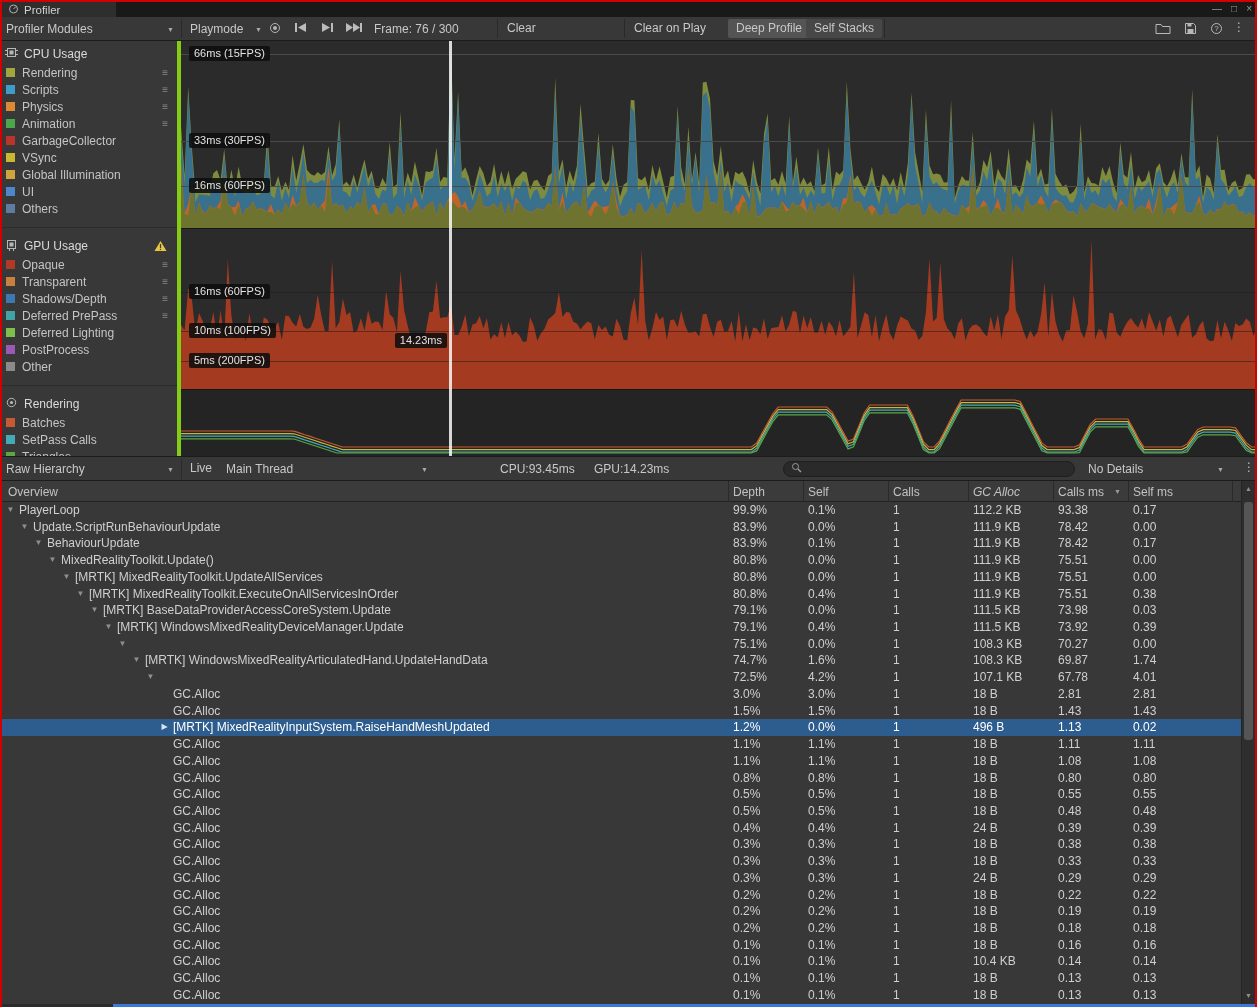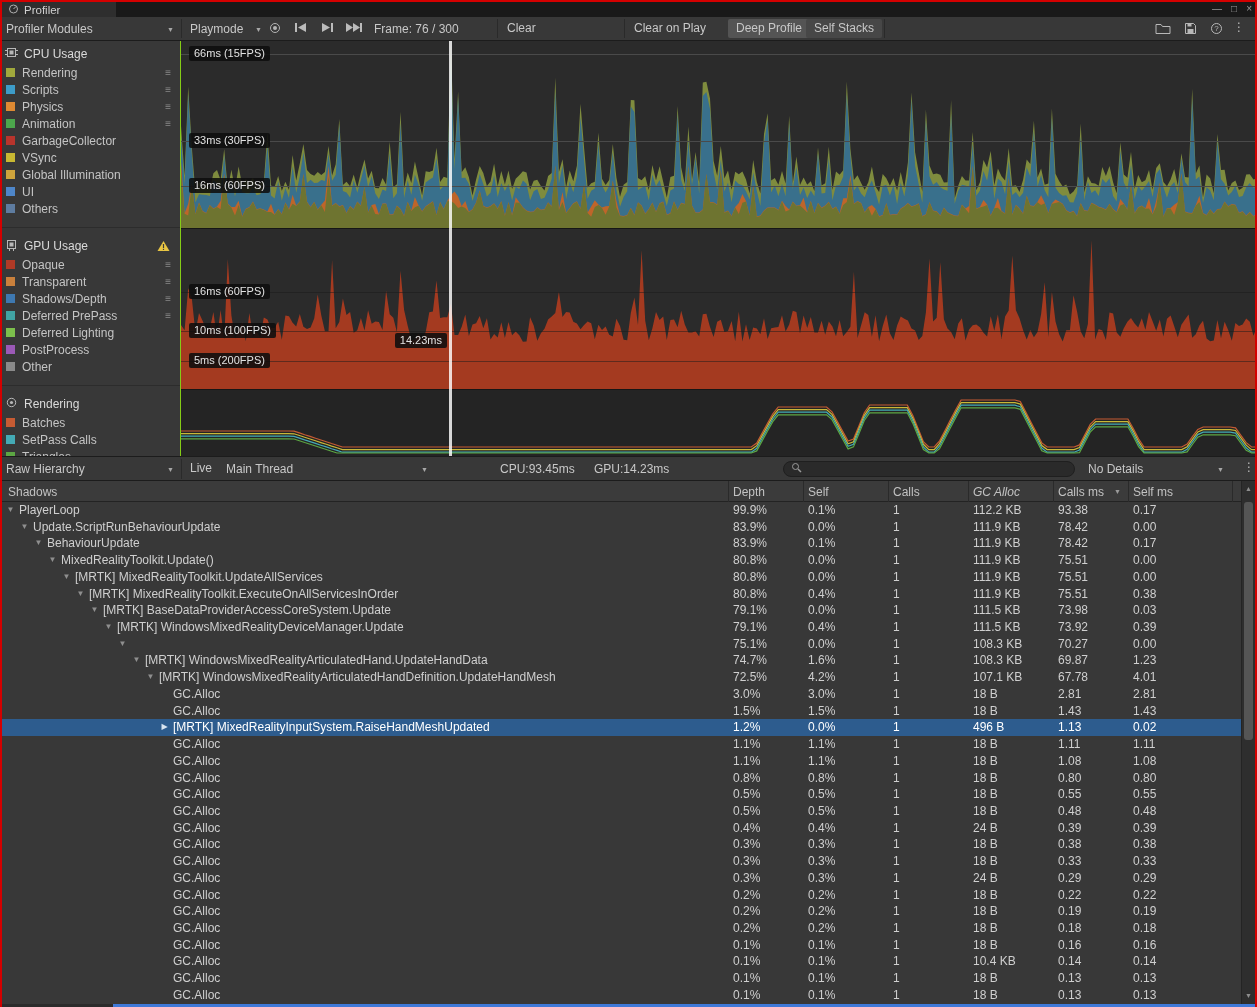--- a/index.html
+++ b/index.html
@@ -19,21 +19,21 @@
 
 #toolbar{position:absolute;left:0;top:17px;width:100%;height:24px;background:#383838;border-bottom:1px solid #1c1c1c;z-index:5}
 #toolbar .sep{position:absolute;top:2px;height:19px;width:1px;background:#2a2a2a}
 .dd{position:absolute;display:flex;align-items:center;justify-content:space-between;color:#c8c8c8;height:18px}
 .caret{font-size:7px;color:#a8a8a8;margin-left:6px}
 .tbtn{position:absolute;top:4px;color:#c8c8c8}
 .tlabel{position:absolute;top:5px;color:#c8c8c8}
 .toggle{position:absolute;top:2px;padding:2px 8px 3px;border-radius:2px}
 .icon-btn{position:absolute;top:5px;display:flex;align-items:center}
 
-#sidebar{position:absolute;left:0;top:41px;width:181px;height:415px;background:#383838;border-right:1px solid #84cc16;overflow:hidden;z-index:4}
+#sidebar{position:absolute;left:0;top:41px;width:181px;height:415px;background:#383838;border-right:4px solid #84cc16;overflow:hidden;z-index:4}
 .module{padding-top:3px}
 .module+.module{border-top:1px solid #2c2c2c;margin-top:10px;padding-top:8px}
 .module-header{display:flex;align-items:center;gap:6px;height:20px;padding:0 5px;color:#dadada}
 .module-warning{margin-left:auto;margin-right:5px;display:flex}
 .legend-item{display:flex;align-items:center;height:17px;padding-left:6px;position:relative;color:#c4c4c4}
 .legend-swatch{width:9px;height:9px;margin-right:7px;flex:none}
 .legend-handle{position:absolute;right:9px;color:#8a8a8a;font-size:10px}
 
 #charts{position:absolute;left:181px;top:41px;width:1076px;height:415px;z-index:3}
 .chart{position:absolute;left:0;width:100%;overflow:hidden}
@@ -343,21 +343,21 @@
       <input value="" style="">
     </div>
     <div class="dd" style="left:1088px;top:3px;width:136px">
       <span>No Details</span>
         <span class="caret">▼</span>
     </div>
     <span class="tbtn" style="left:1243px;top:3px;color:#b8b8b8">⋮</span>
   </div>
 
   <div id="table-header">
-      <span class="hcol" style="left: 8px;">Shadows</span>
+      <span class="hcol" style="left: 8px;">Overview</span>
       <span class="hcol" style="left: 733px;">Depth</span>
       <span class="hcol" style="left: 808px;">Self</span>
       <span class="hcol" style="left: 893px;">Calls</span>
       <span class="hcol" style="left: 973px; font-style: italic;">GC Alloc</span>
       <span class="hcol" style="left: 1058px;">Calls ms</span>
       <span class="hcol" style="left: 1133px;">Self ms</span>
       <div class="hsep" style="left: 728px;"></div>
       <div class="hsep" style="left: 803px;"></div>
       <div class="hsep" style="left: 888px;"></div>
       <div class="hsep" style="left: 968px;"></div>
@@ -458,25 +458,24 @@
         <span class="cell" style="left: 1133px;">0.00</span>
       </div>
       <div class="trow">
         <span class="tri" style="left: 130px;">▼</span>
         <span class="rlabel" style="left: 145px;">[MRTK] WindowsMixedRealityArticulatedHand.UpdateHandData</span>
         <span class="cell" style="left: 733px;">74.7%</span>
         <span class="cell" style="left: 808px;">1.6%</span>
         <span class="cell" style="left: 893px;">1</span>
         <span class="cell" style="left: 973px;">108.3 KB</span>
         <span class="cell" style="left: 1058px;">69.87</span>
-        <span class="cell" style="left: 1133px;">1.23</span>
+        <span class="cell" style="left: 1133px;">1.74</span>
       </div>
       <div class="trow">
         <span class="tri" style="left: 144px;">▼</span>
-        <span class="rlabel" style="left: 159px;">[MRTK] WindowsMixedRealityArticulatedHandDefinition.UpdateHandMesh</span>
         <span class="cell" style="left: 733px;">72.5%</span>
         <span class="cell" style="left: 808px;">4.2%</span>
         <span class="cell" style="left: 893px;">1</span>
         <span class="cell" style="left: 973px;">107.1 KB</span>
         <span class="cell" style="left: 1058px;">67.78</span>
         <span class="cell" style="left: 1133px;">4.01</span>
       </div>
       <div class="trow">
         <span class="rlabel" style="left: 173px;">GC.Alloc</span>
         <span class="cell" style="left: 733px;">3.0%</span>

